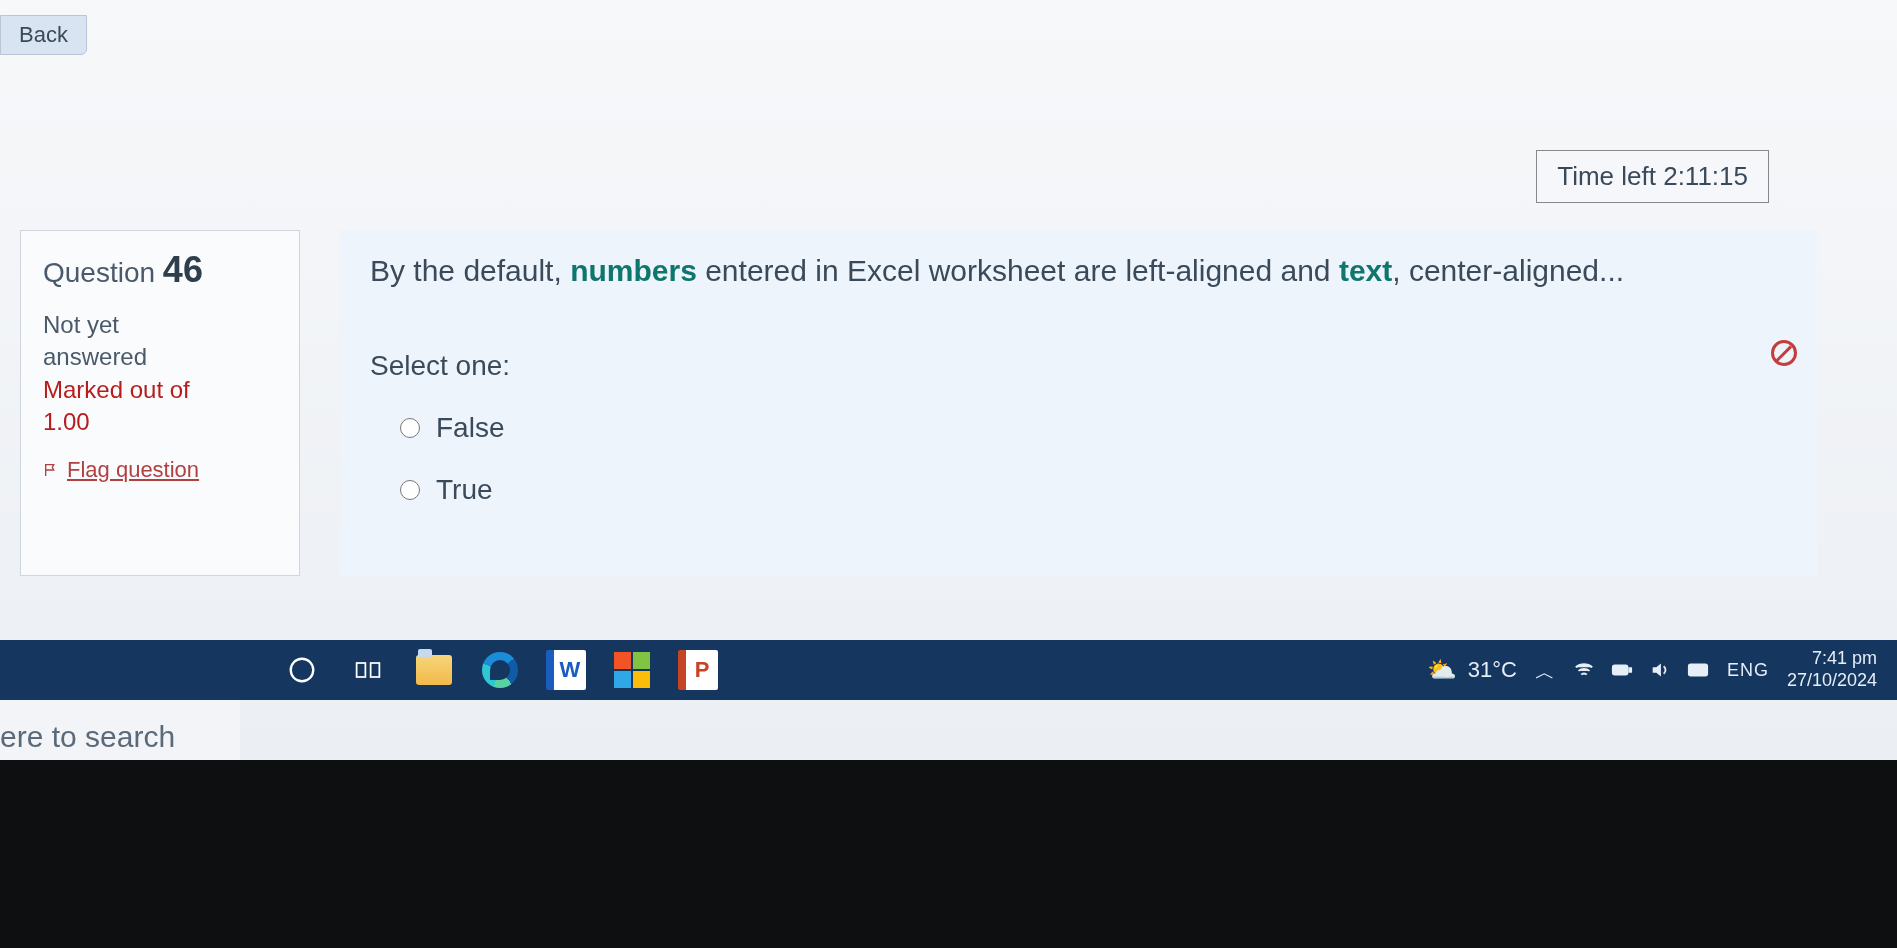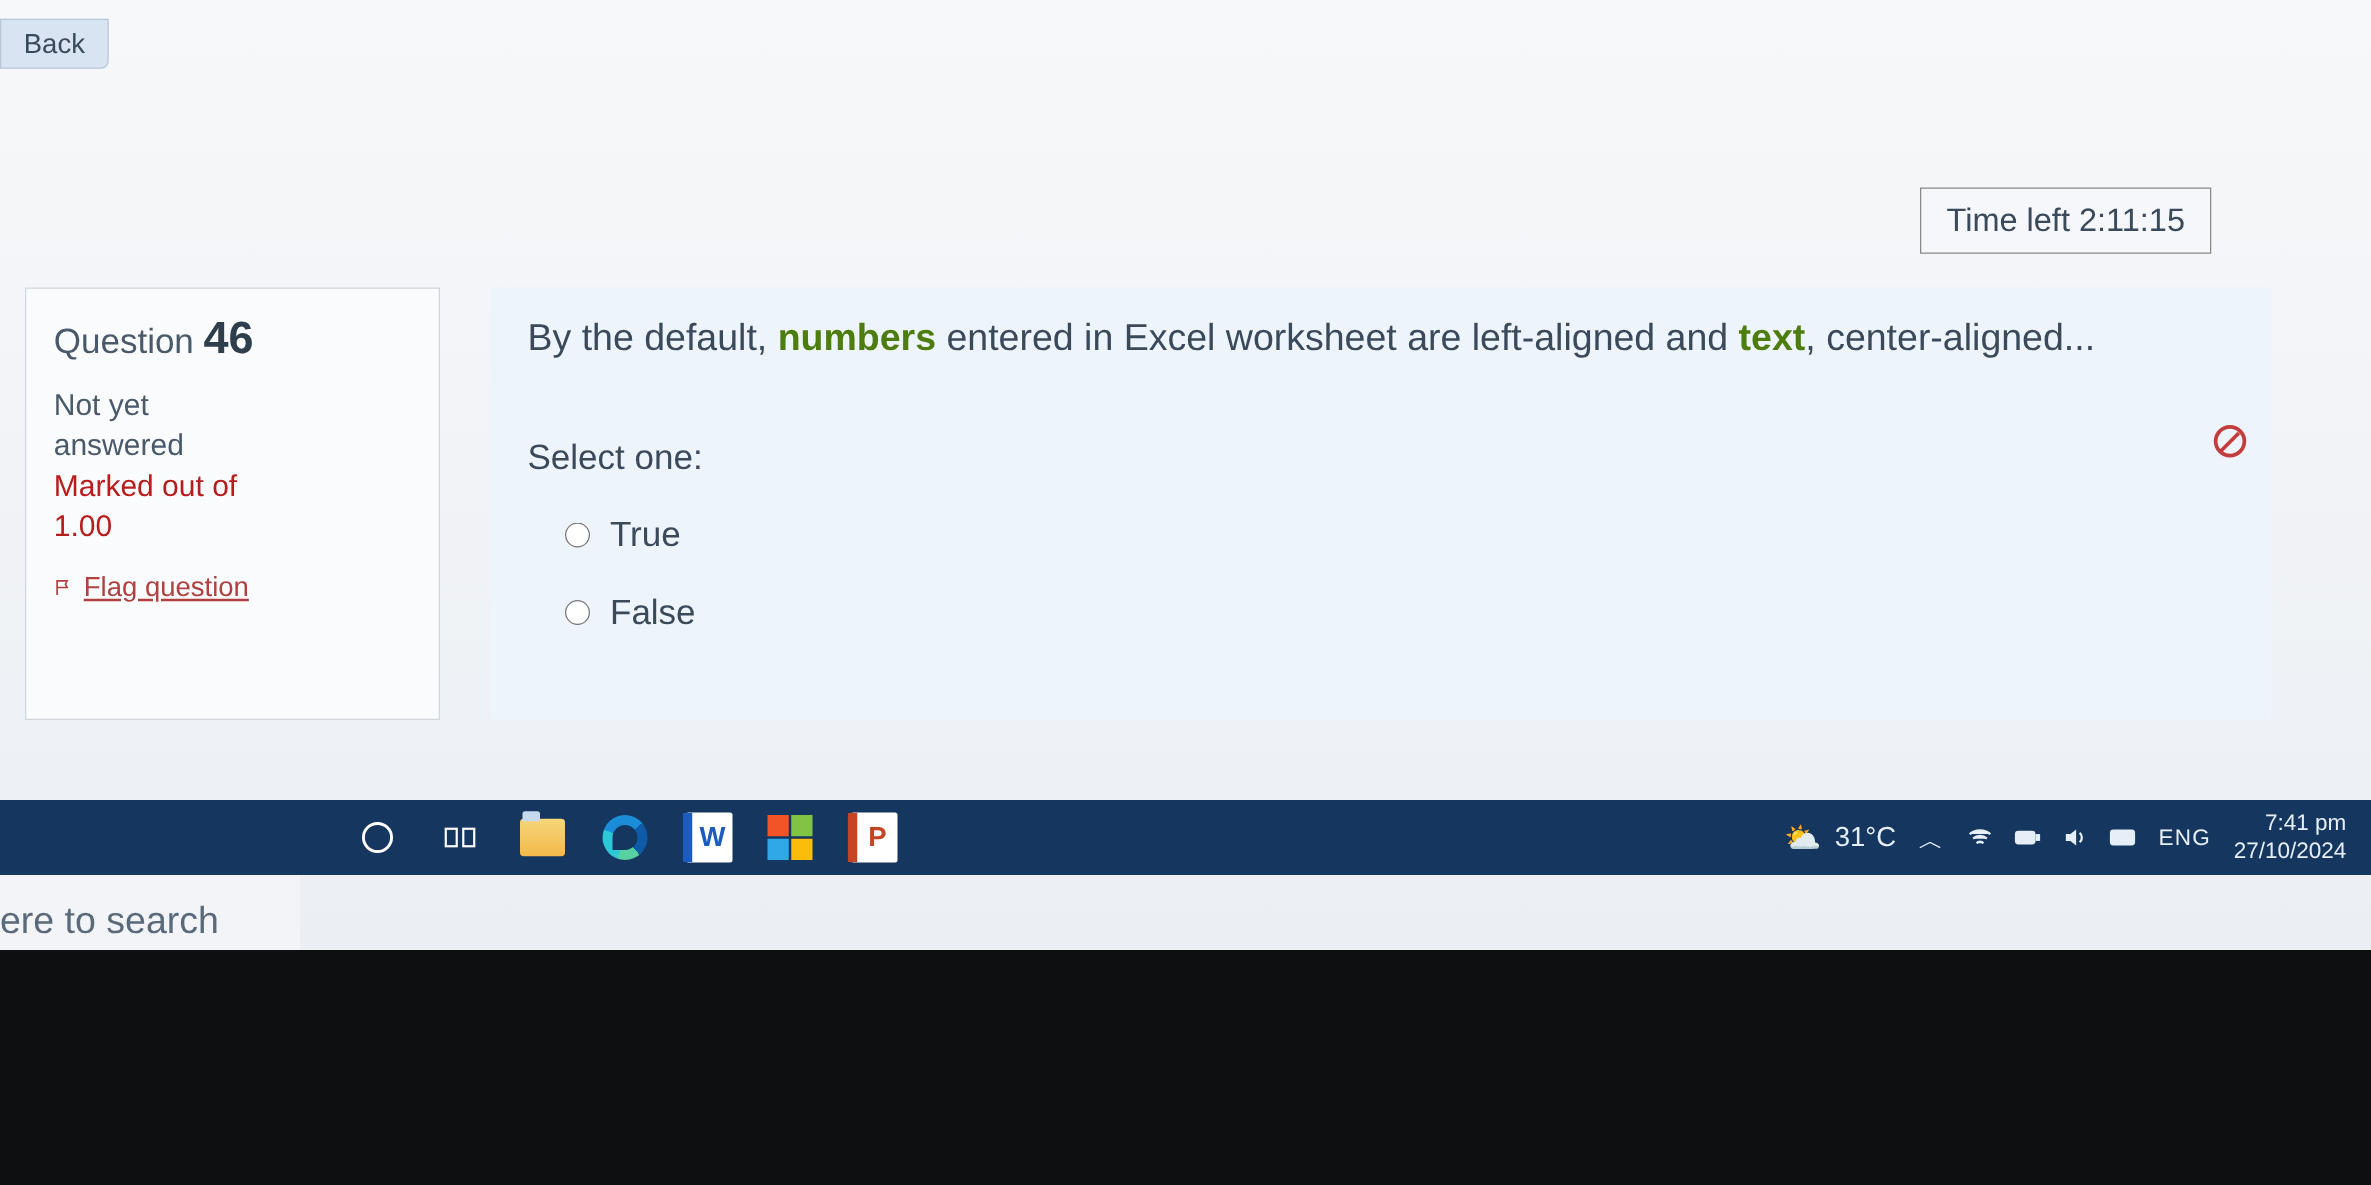--- a/index.html
+++ b/index.html
@@ -38,42 +38,42 @@
   .content-row {
     position: absolute;
     top: 230px;
     left: 20px;
     right: 80px;
     display: flex;
     gap: 40px;
   }
 
   .info-box {
-    width: 332px;
+    width: 280px;
     border: 1px solid #d0d6de;
     background: #fafbfd;
     padding: 18px 22px 26px 22px;
     color: #3a4a5a;
   }
   .info-box .q-title { font-size: 28px; color: #4a5a6a; margin-bottom: 18px; }
   .info-box .q-title .num { font-size: 36px; font-weight: 600; color: #2f3e4d; }
   .info-box .status { font-size: 24px; color: #4a5a6a; line-height: 1.35; }
   .info-box .marks { font-size: 24px; color: #b91c1c; line-height: 1.35; margin-bottom: 18px; }
   .info-box .flag-link { font-size: 22px; color: #b14040; cursor: pointer; display: flex; align-items: center; gap: 8px; text-decoration: underline; }
   .flag-icon { width: 16px; height: 16px; }
 
   .question-body {
     flex: 1;
     background: #eef4fb;
     padding: 18px 30px 40px 30px;
     color: #3a4a5a;
     position: relative;
   }
   .question-body .stem { font-size: 30px; line-height: 1.55; color: #3a4a5a; }
-  .question-body .stem .b { font-weight: 700; color: #4d7c0f; }
+  .question-body .stem .b { font-weight: 700; color: #0f766e; }
   .select-one { margin-top: 55px; font-size: 28px; color: #3a4a5a; }
   .options { margin-top: 30px; padding-left: 30px; }
   .opt { display: flex; align-items: center; gap: 16px; font-size: 28px; color: #3a4a5a; margin-bottom: 30px; }
   .opt input[type=radio] { width: 20px; height: 20px; accent-color: #555; }
   .na-icon {
     position: absolute;
     right: 20px;
     top: 110px;
     width: 26px; height: 26px;
     border: 3px solid #c43d3d;
@@ -208,25 +208,25 @@
         <span>By the default, </span><span class="b">numbers</span><span> entered in Excel worksheet are left-aligned and </span><span class="b">text</span><span>, center-aligned...</span>
       </div>
 
       <div class="na-icon"></div>
 
       <div class="select-one">Select one:</div>
 
       <div class="options">
         <label class="opt">
           <input type="radio" name="ans" style="">
-          <span>True</span>
+          <span>False</span>
         </label>
         <label class="opt">
           <input type="radio" name="ans" style="">
-          <span>False</span>
+          <span>True</span>
         </label>
       </div>
     </div>
   </div>
 
   <div class="taskbar">
     <div class="taskbar-left">
       <div class="tb-icon tb-cortana">
         <svg viewBox="0 0 32 32" fill="none" stroke="#fff" stroke-width="2.5">
             <circle cx="16" cy="16" r="12"></circle>

